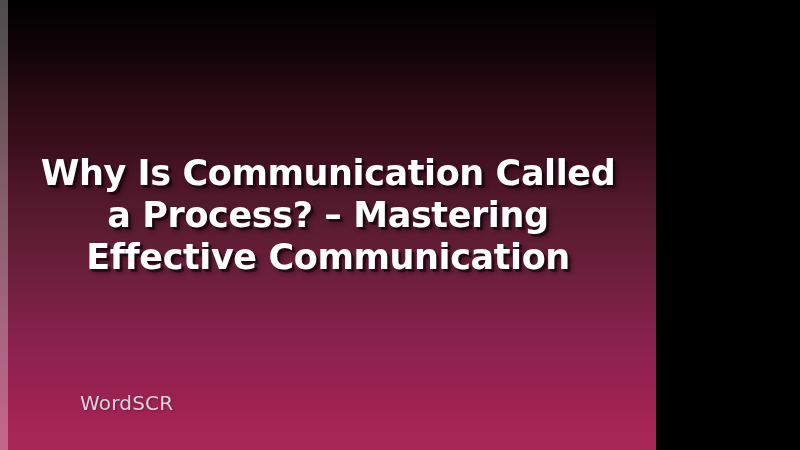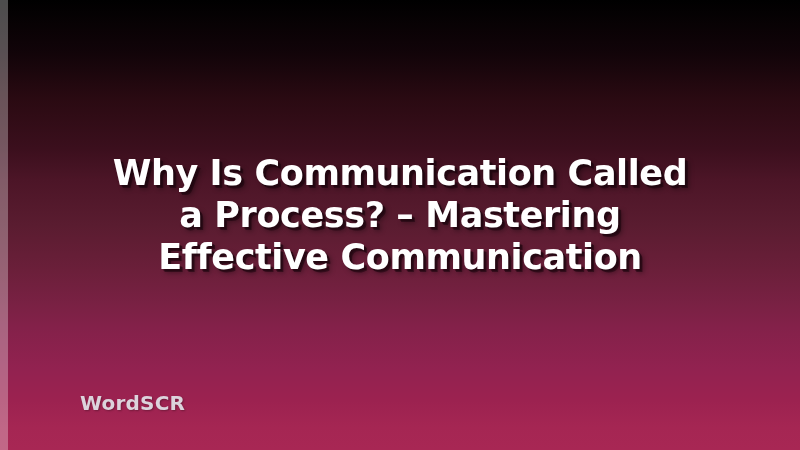--- a/index.html
+++ b/index.html
@@ -4,21 +4,21 @@
 <title>WordSCR Banner</title>
 <style>
   html, body {
     margin: 0;
     padding: 0;
     background: #000;
   }
 
   #canvas {
     position: relative;
-    width: 800px;
+    width: 656px;
     height: 450px;
     overflow: hidden;
     font-family: "Liberation Sans", sans-serif;
     background-color: #000000;
     background-image: linear-gradient(
         to bottom,
         #000000 0%,
         #05010200 0%,
         #120409 12%,
         #2a0a12 22%,
@@ -72,21 +72,21 @@
   }
 
   #brand {
     position: absolute;
     left: 80px;
     top: 390px;
     margin: 0;
     color: #dcd3dc;
     font-family: "DejaVu Sans", sans-serif;
     font-size: 20px;
-    font-weight: 700;
+    font-weight: 400;
     letter-spacing: 0.2px;
     line-height: 26px;
     text-shadow: 1px 1px 2px rgba(0, 0, 0, 0.28);
   }
 </style>
 </head>
 <body>
 
 <div id="canvas">
 

